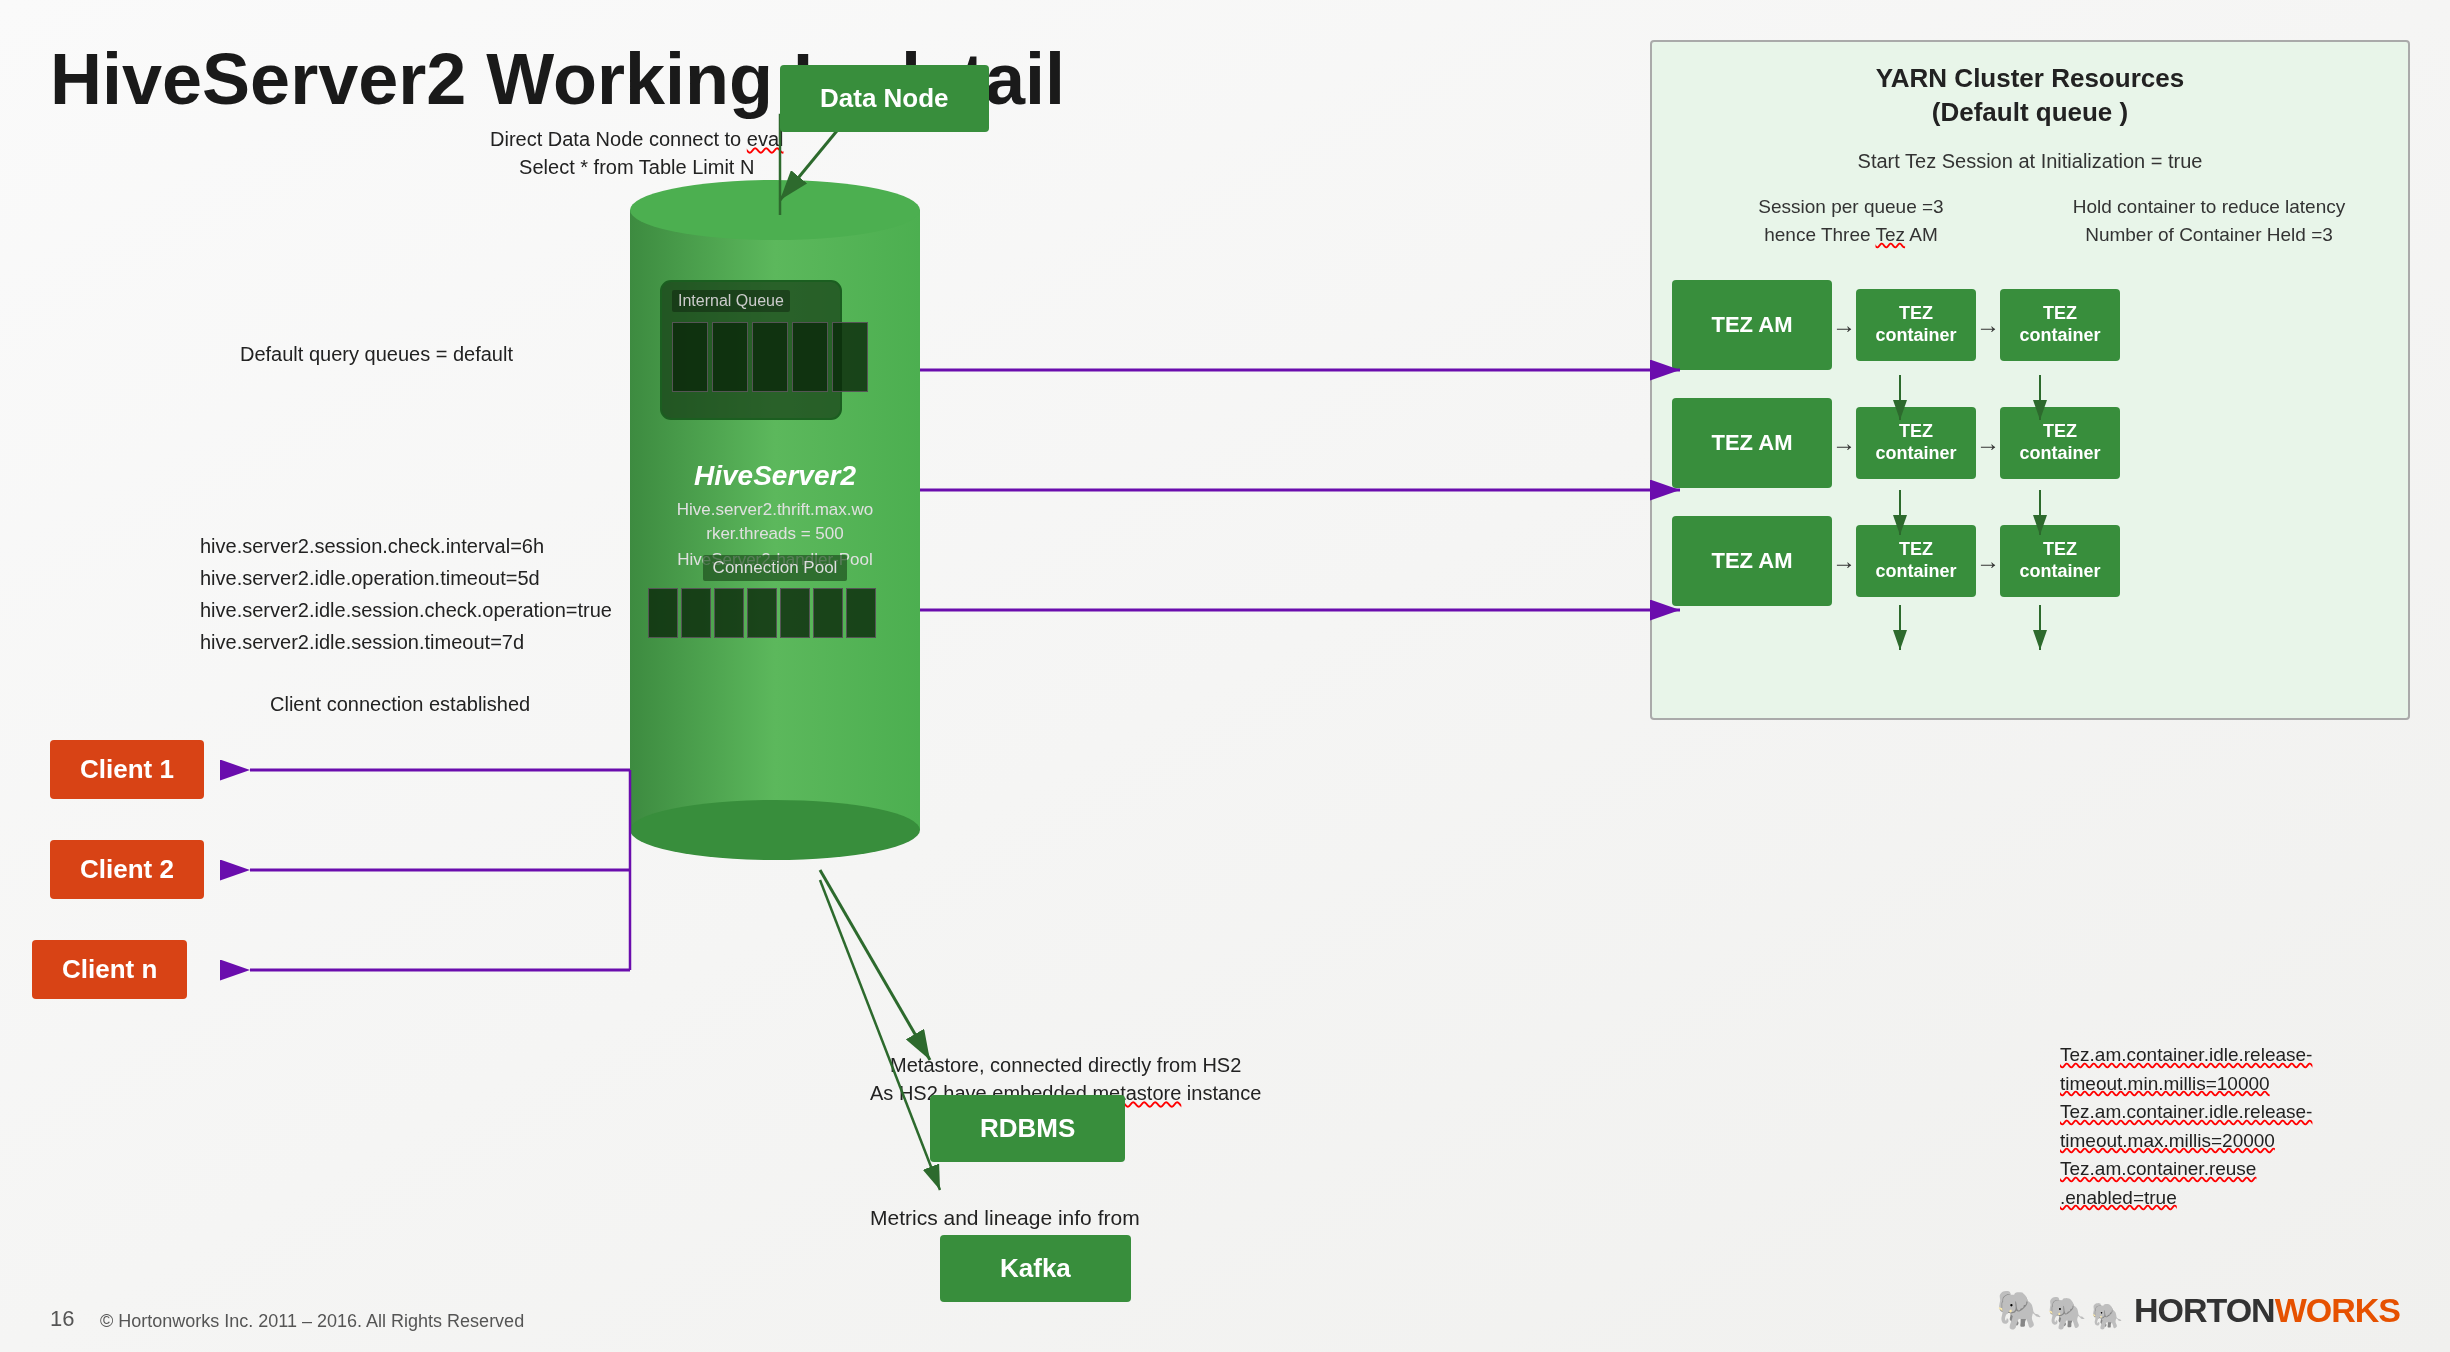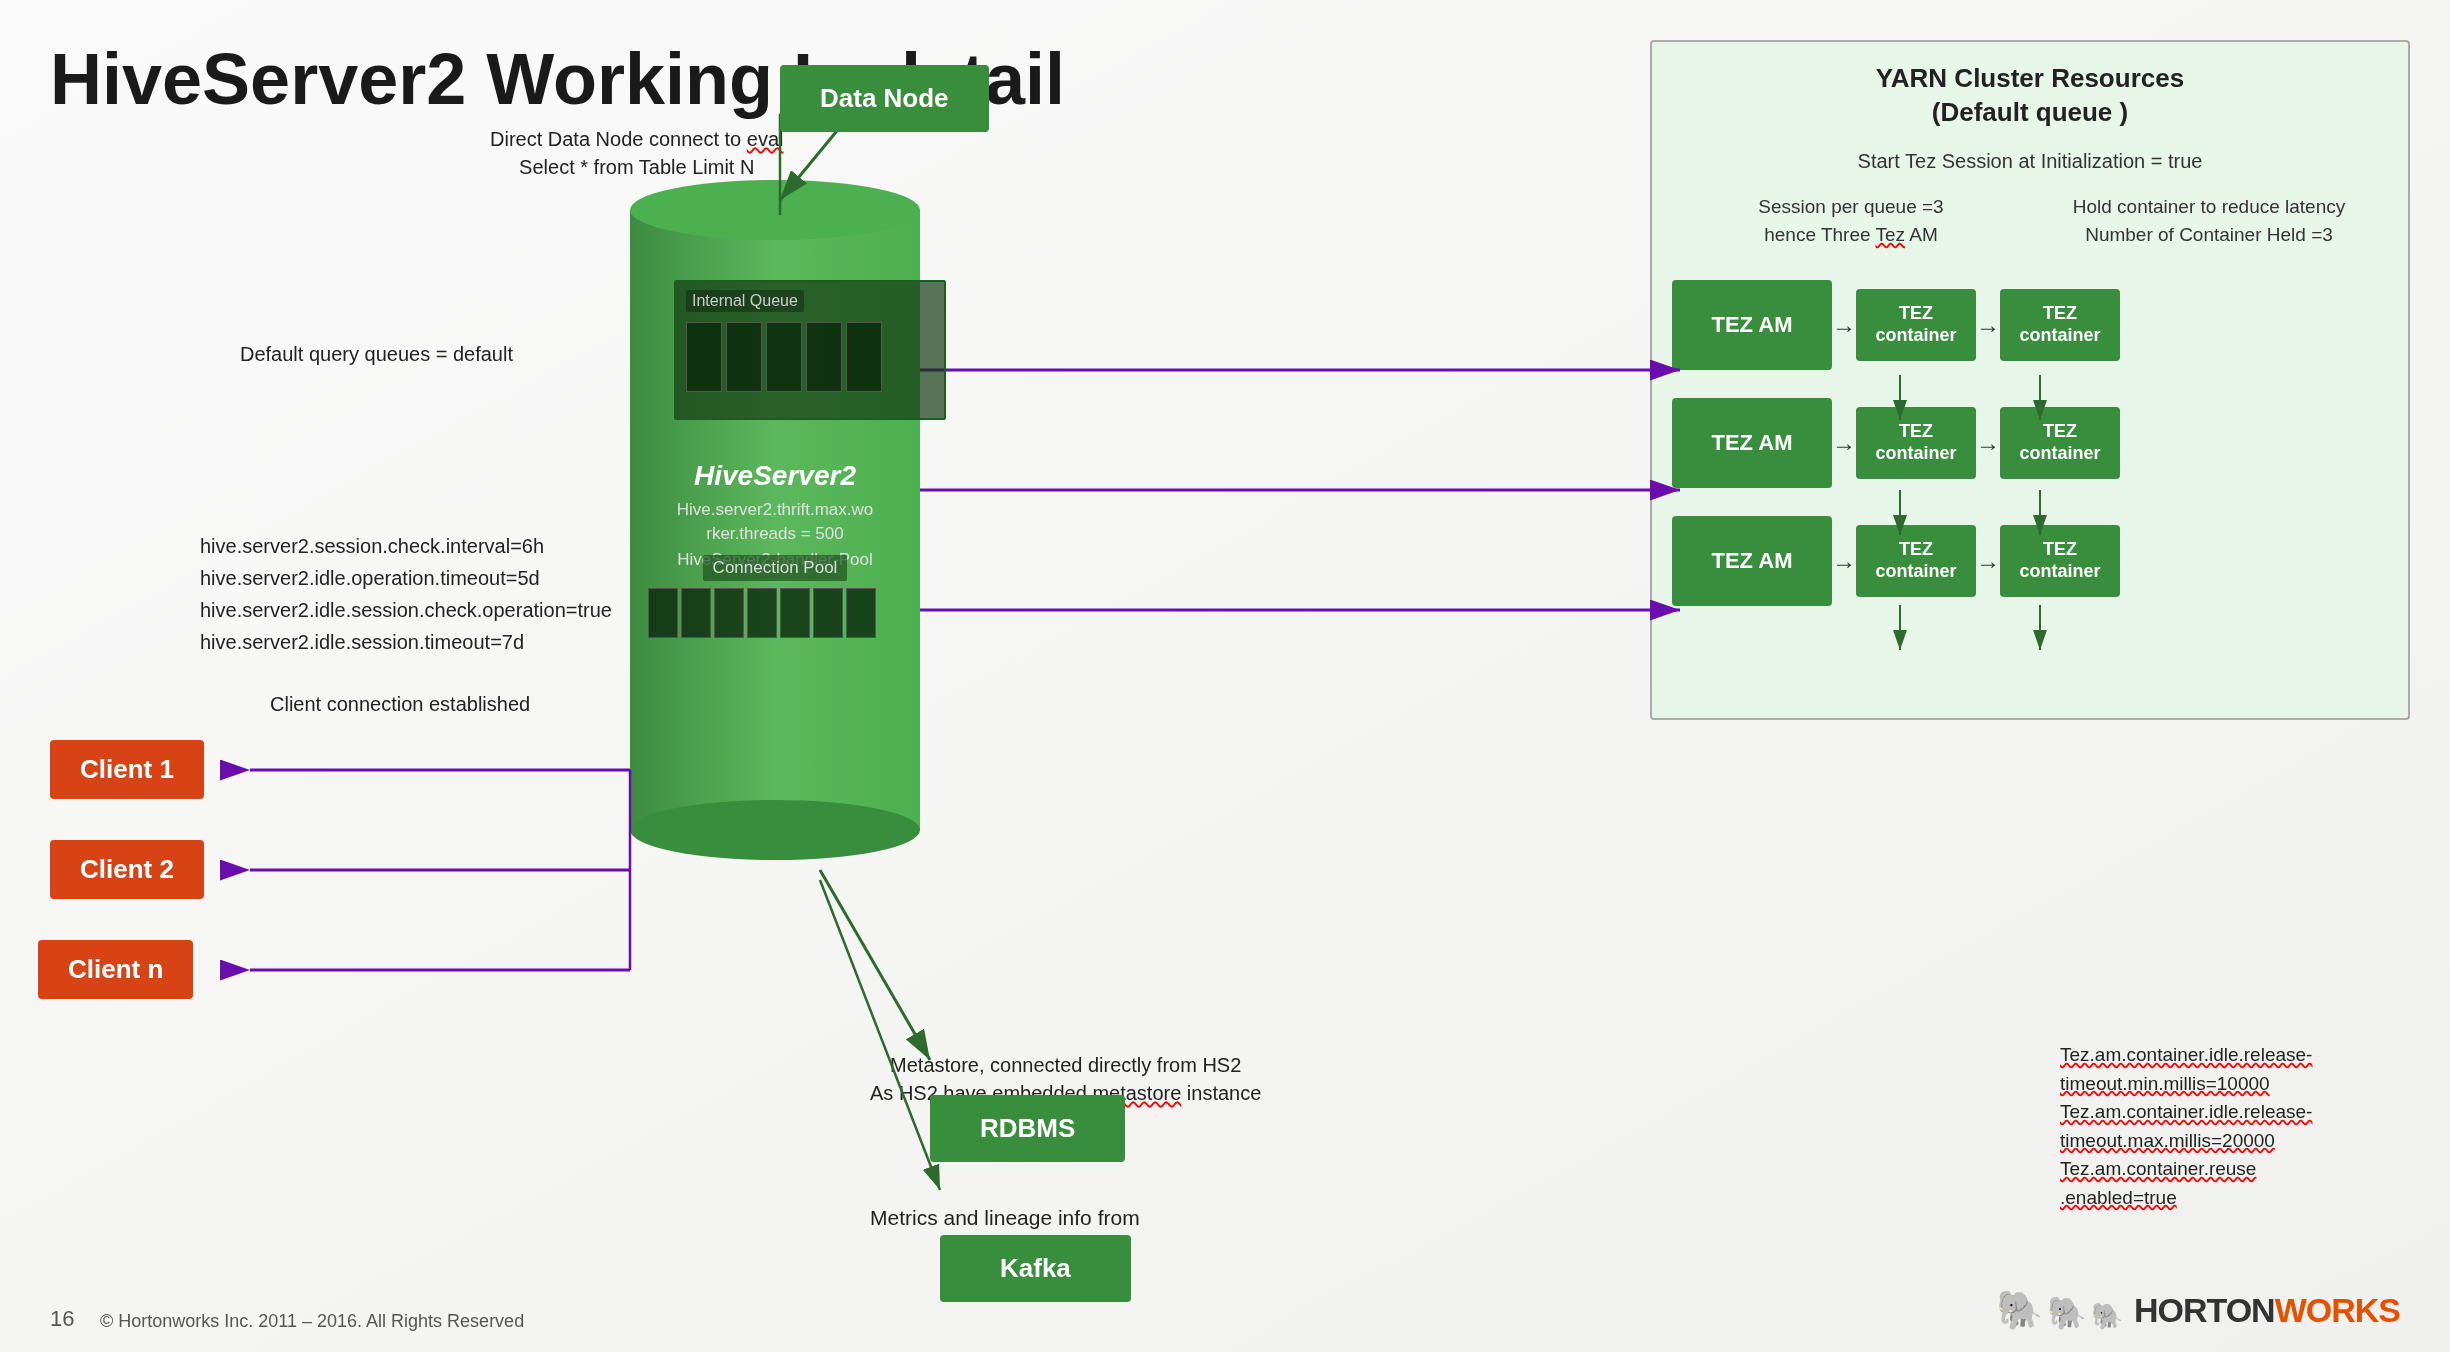--- a/index.html
+++ b/index.html
@@ -133,27 +133,27 @@
       position: absolute;
       bottom: 0;
       left: 0;
       z-index: 3;
     }
 
     
     .internal-queue {
       position: absolute;
       top: 100px;
-      left: 44px;
-      width: 272px;
+      left: 30px;
+      width: 182px;
       height: 140px;
       background: rgba(20, 60, 20, 0.7);
       border: 2px solid #1b5e20;
       z-index: 10;
-      border-radius: 2px;
+      border-radius: 11px;
     }
 
     
     .client-box {
       position: absolute;
       background: #d84315;
       color: white;
       font-size: 26px;
       font-weight: bold;
       padding: 14px 30px;
@@ -363,21 +363,21 @@
   <div class="annotation" style="top:690px; left:270px;">Client connection established</div>
 
   <div class="client-box" style="top:740px; left:50px;">
     <span>Client 1</span>
   </div>
 
   <div class="client-box" style="top:840px; left:50px;">
     <span>Client 2</span>
   </div>
 
-  <div class="client-box" style="top:940px; left:38px;">
+  <div class="client-box" style="top:940px; left:32px;">
     <span>Client n</span>
   </div>
 
   <div class="rdbms-box">
     <span>RDBMS</span>
   </div>
 
   <div class="annotation" style="bottom:245px; left:870px; font-size:20px; text-align:center;">
     Metastore, connected directly from HS2<br>
     As HS2 have embedded <span class="squiggly">metastore</span> instance

